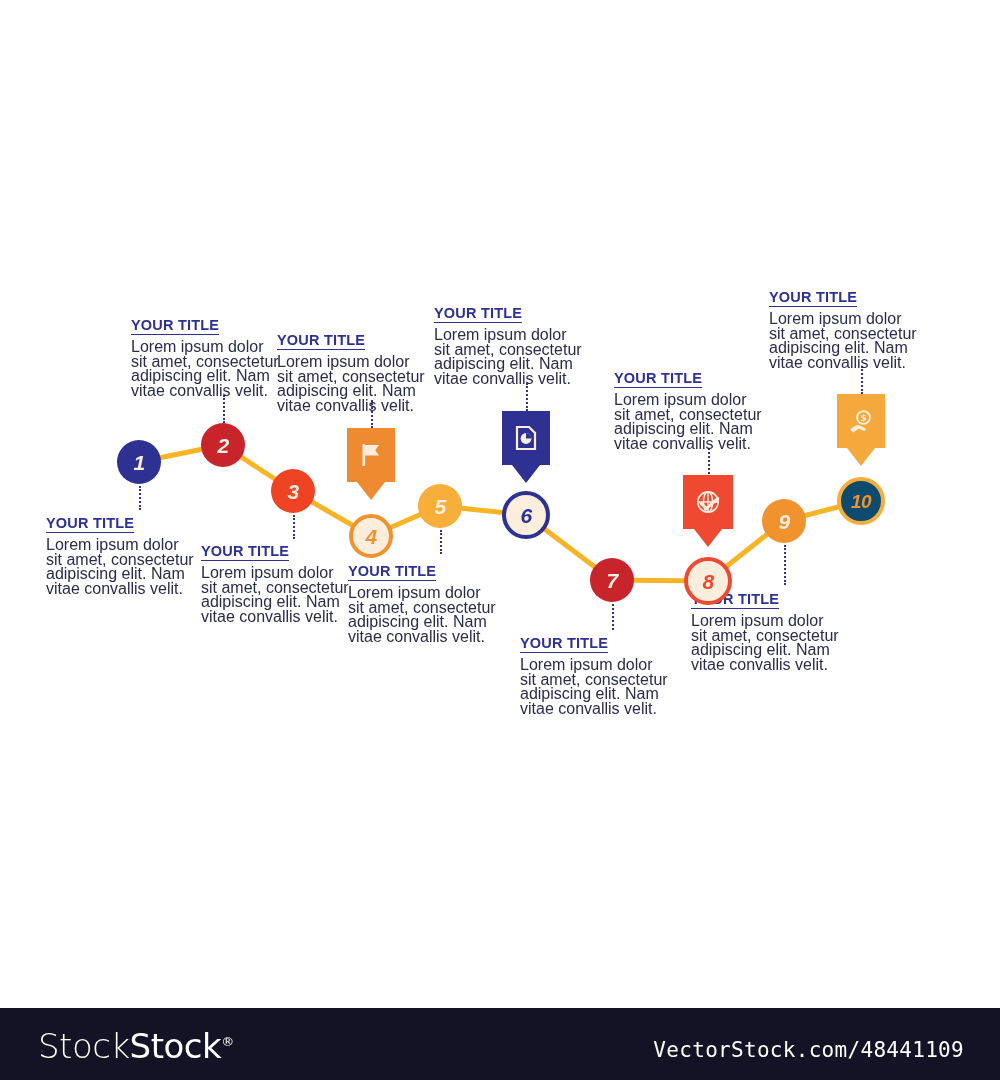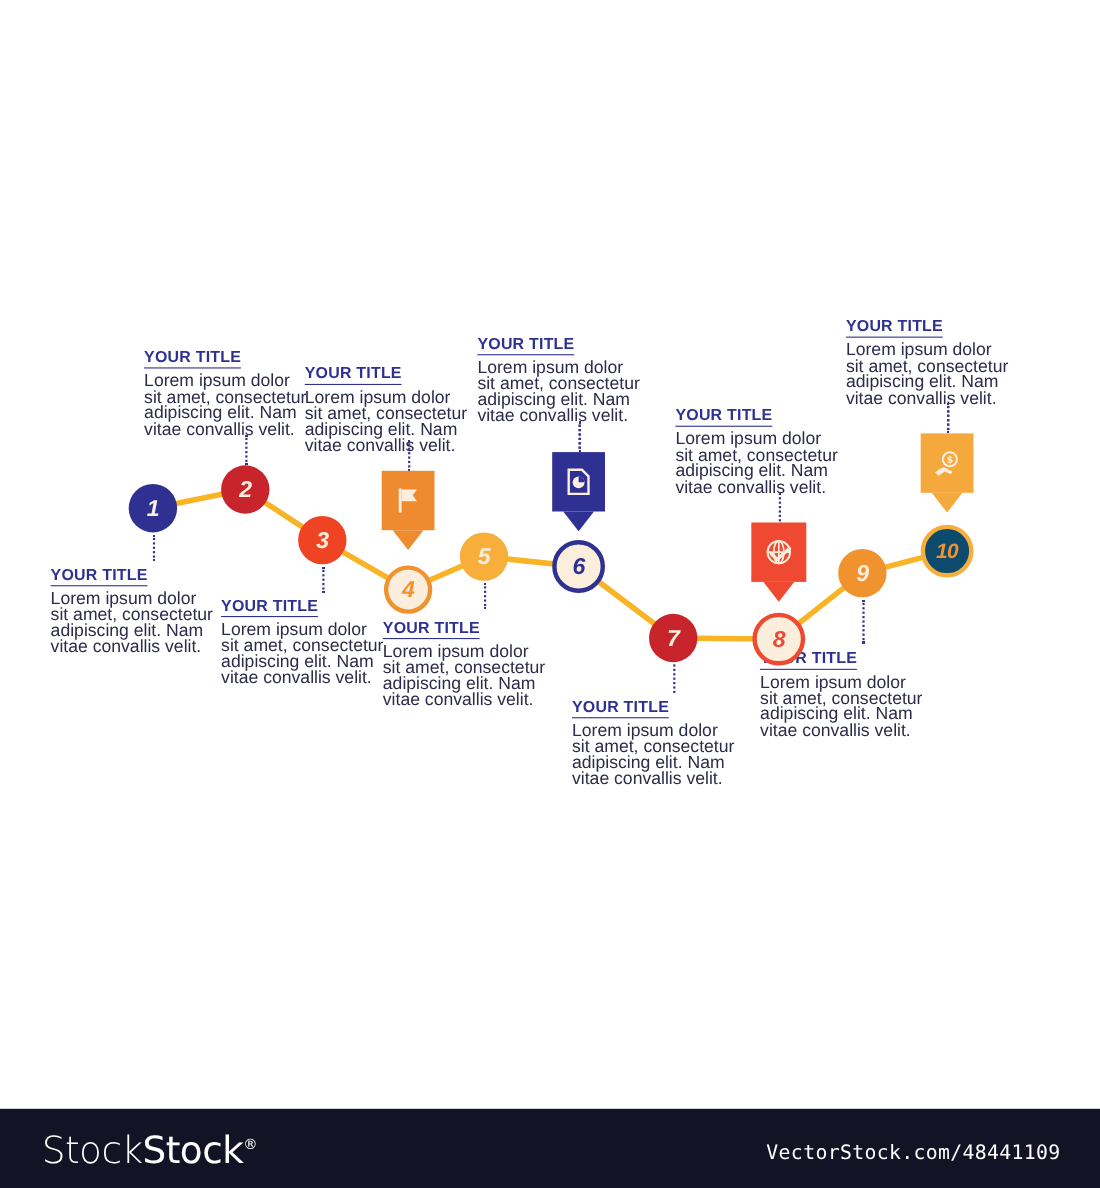--- a/index.html
+++ b/index.html
@@ -91,21 +91,21 @@
     color:#ffffff;
     font-size:34px;
     letter-spacing:-0.5px;
     white-space:nowrap;
   }
   #logo .thin{font-weight:300;font-family:"DejaVu Sans",sans-serif;}
   #logo .bold{font-weight:normal;font-family:"DejaVu Sans",sans-serif;margin-top:44px;}
   #logo .reg{font-size:13px;vertical-align:super;font-family:"DejaVu Sans",sans-serif;}
   #footer-url{
     position:absolute;right:36px;top:30px;
-    color:#ffffff;font-size:18px;letter-spacing:0.3px;
+    color:#ffffff;font-size:21px;letter-spacing:0.3px;
     font-family:"DejaVu Sans Mono", monospace;
     white-space:nowrap;
   }
 </style>
 </head>
 <body>
 
 <div id="canvas">
 
   <svg id="line-layer" viewBox="0 0 1000 1008" width="1000" height="1008" aria-hidden="true">

